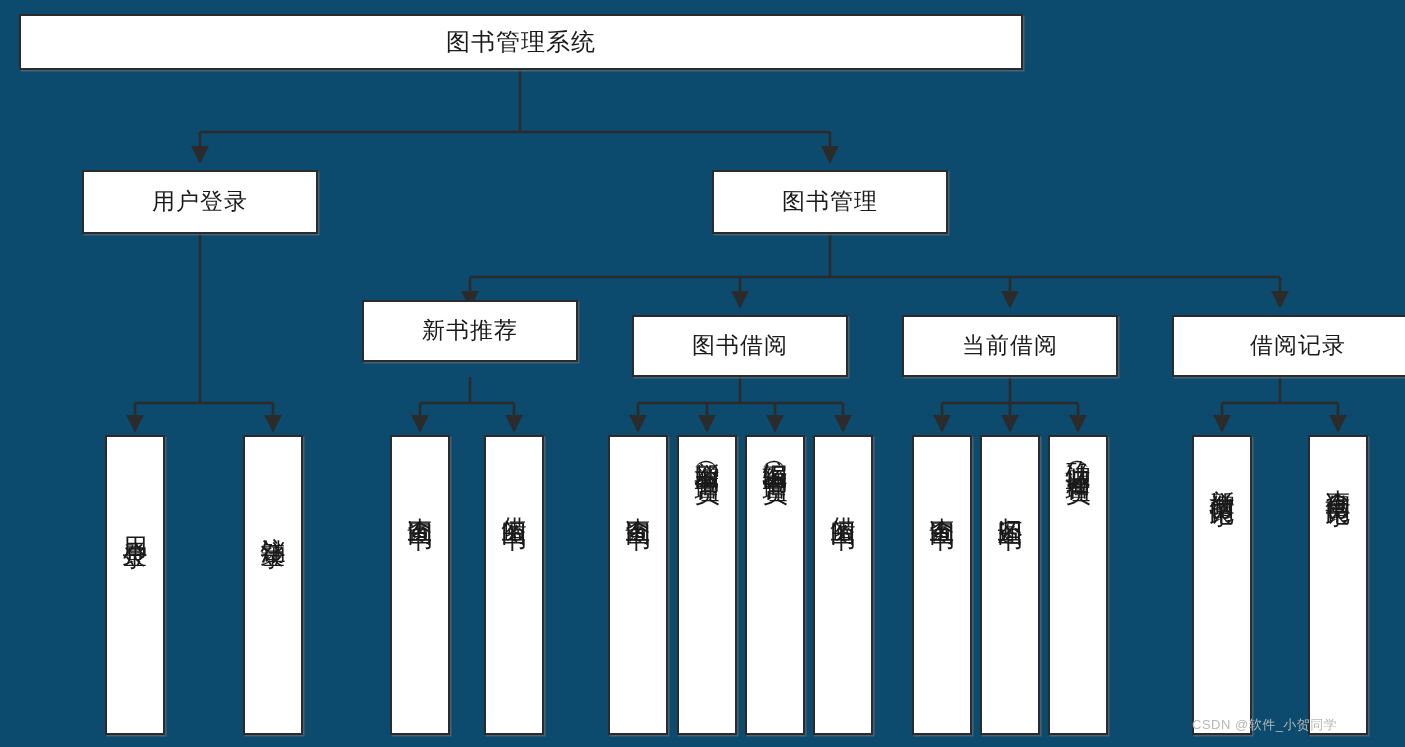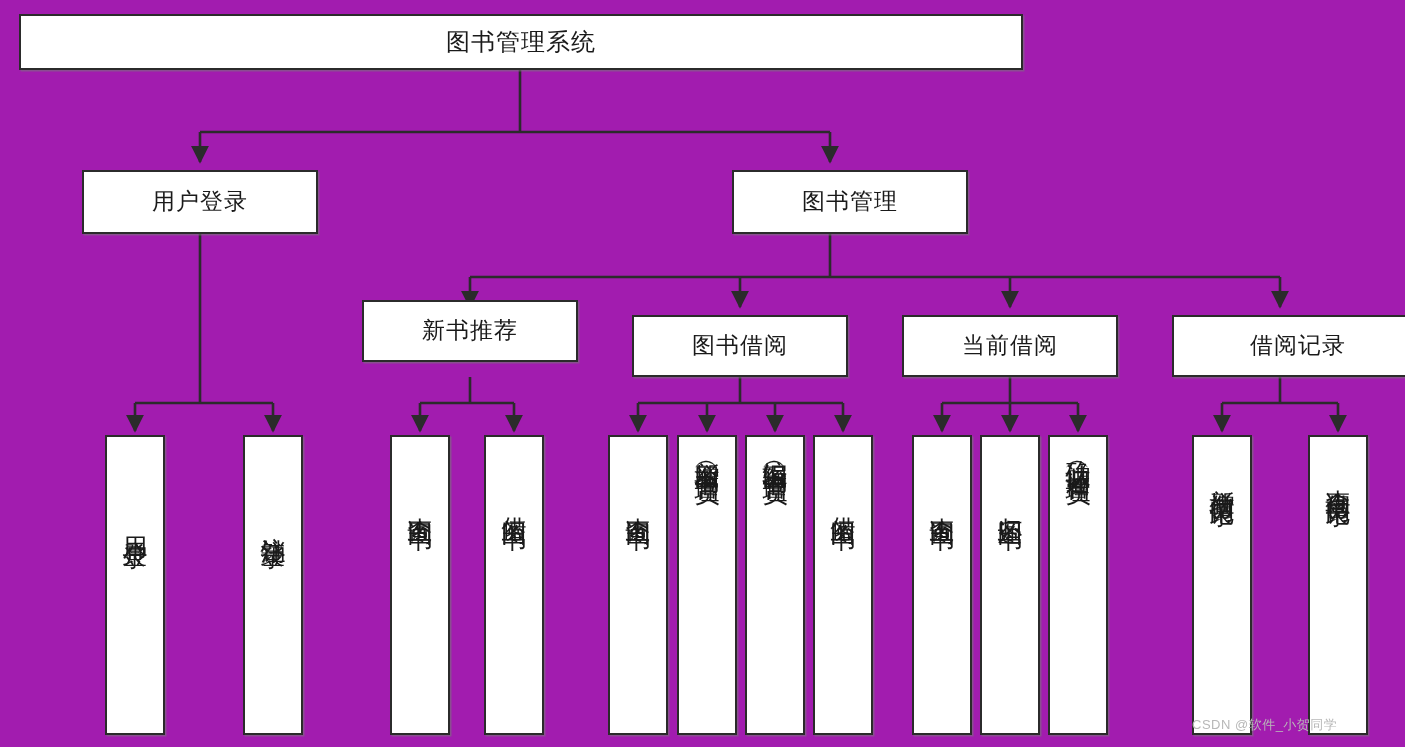--- a/index.html
+++ b/index.html
@@ -7,21 +7,21 @@
     padding: 0;
     background: #ffffff;
   }
   body {
     font-family: "Liberation Sans", "DejaVu Sans", sans-serif;
   }
   #canvas {
     position: relative;
     width: 1405px;
     height: 747px;
-    background: #a21caf;
+    background: #0c4a6e;
     overflow: hidden;
   }
   svg#edges {
     position: absolute;
     left: 0;
     top: 0;
     width: 1405px;
     height: 747px;
     pointer-events: none;
   }
@@ -123,21 +123,21 @@
     </g>
   </svg>
 
   <div class="node horiz root" style="left:19px; top:14px; width:1004px; height:56px;">
     <span class="lbl">图书管理系统</span>
   </div>
 
   <div class="node horiz" style="left:82px; top:170px; width:236px; height:64px;">
     <span class="lbl">用户登录</span>
   </div>
-  <div class="node horiz" style="left:712px; top:170px; width:236px; height:64px;margin-left:20px;">
+  <div class="node horiz" style="left:712px; top:170px; width:236px; height:64px;">
     <span class="lbl">图书管理</span>
   </div>
 
   <div class="node horiz" style="left:362px; top:300px; width:216px; height:62px;">
     <span class="lbl">新书推荐</span>
   </div>
   <div class="node horiz" style="left:632px; top:315px; width:216px; height:62px;">
     <span class="lbl">图书借阅</span>
   </div>
   <div class="node horiz" style="left:902px; top:315px; width:216px; height:62px;">

